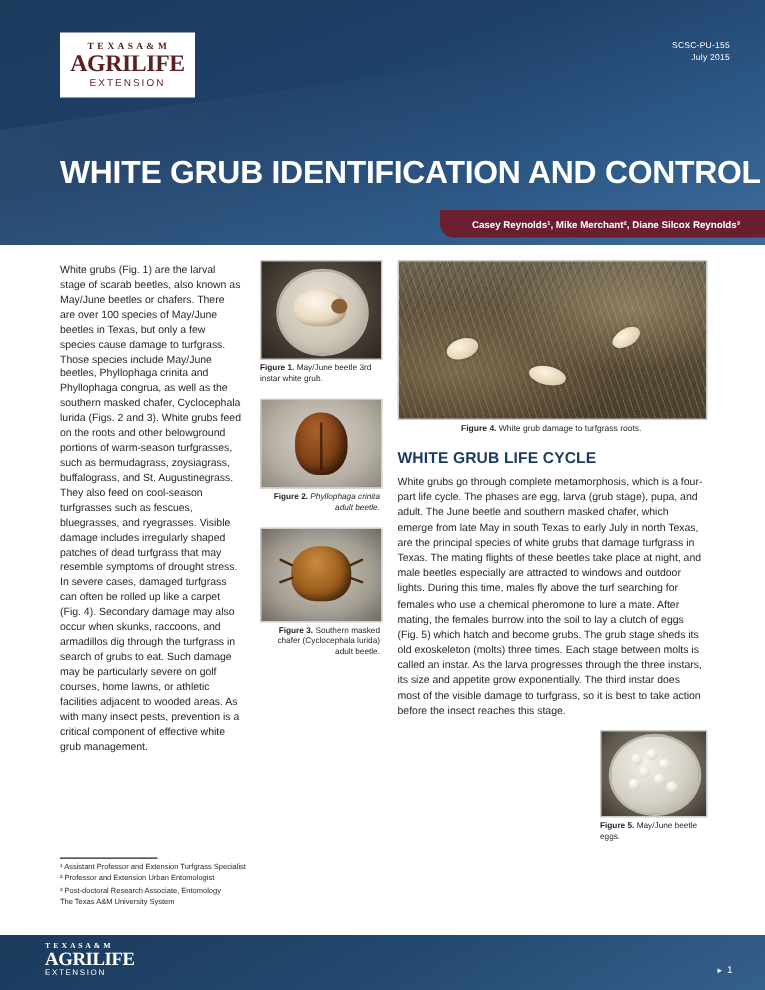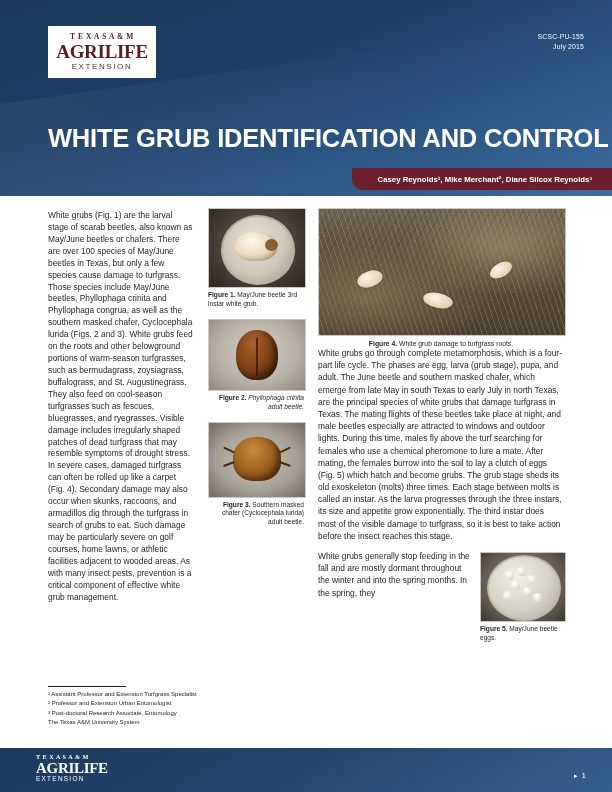--- a/index.html
+++ b/index.html
@@ -426,41 +426,41 @@
       <div class="soil"></div>
       <div class="grubA"></div>
       <div class="grubB"></div>
       <div class="grubC"></div>
     </div>
     <div class="fig4cap">
       <span>Figure 4.</span>
       <span class="normal">White grub damage to turfgrass roots.</span>
     </div>
 
+    <div class="section-head">WHITE GRUB LIFE CYCLE</div>
 
     <p class="body-text">White grubs go through complete metamorphosis, which is a four-part life cycle. The phases are egg, larva (grub stage), pupa, and adult. The June beetle and southern masked chafer, which emerge from late May in south Texas to early July in north Texas, are the principal species of white grubs that damage turfgrass in Texas. The mating flights of these beetles take place at night, and male beetles especially are attracted to windows and outdoor lights. During this time, males fly above the turf searching for females who use a chemical pheromone to lure a mate. After mating, the females burrow into the soil to lay a clutch of eggs (Fig. 5) which hatch and become grubs. The grub stage sheds its old exoskeleton (molts) three times. Each stage between molts is called an instar. As the larva progresses through the three instars, its size and appetite grow exponentially. The third instar does most of the visible damage to turfgrass, so it is best to take action before the insect reaches this stage.</p>
 
     <div class="fig5">
       <div class="photo-eggs">
         <div class="dish"></div>
         <div class="egg" style="left:24px; top:18px;"></div>
         <div class="egg" style="left:36px; top:14px;"></div>
         <div class="egg" style="left:46px; top:22px;"></div>
         <div class="egg" style="left:30px; top:28px;"></div>
         <div class="egg" style="left:42px; top:34px;"></div>
         <div class="egg" style="left:22px; top:38px;"></div>
         <div class="egg" style="left:52px; top:40px;"></div>
       </div>
       <div class="fig5cap">
         <span>Figure 5.</span>
         <span class="normal">May/June beetle eggs.</span>
       </div>
     </div>
 
-    <p class="body-text">White grubs generally stop feeding in the fall and are mostly dormant throughout the winter and into the spring months. In the spring, they</p>
 
   </div>
 </div>
 
 <div class="footer">
   <div class="footer-logo">
     <div class="t1">T E X A S  A &amp; M</div>
     <div class="t2">AGRILIFE</div>
     <div class="t3">EXTENSION</div>
   </div>

